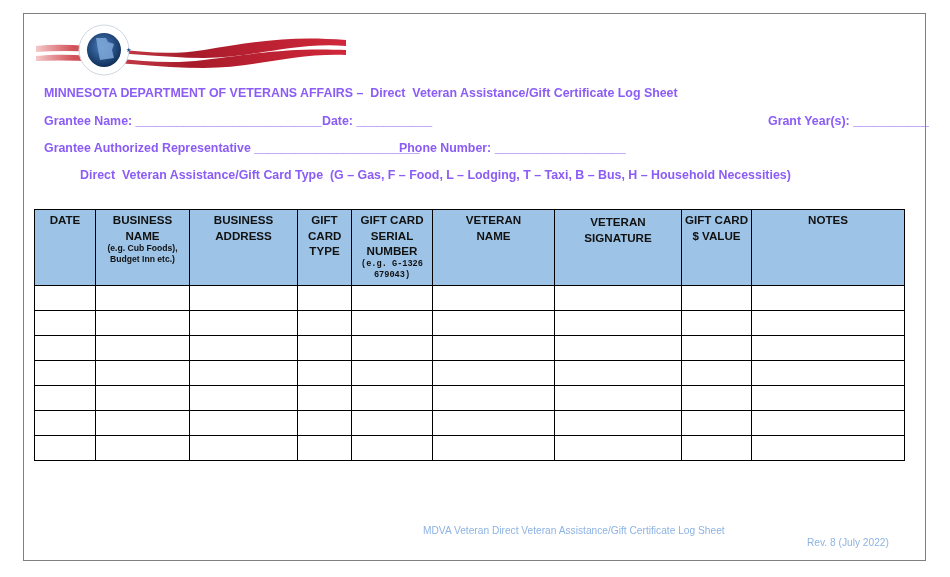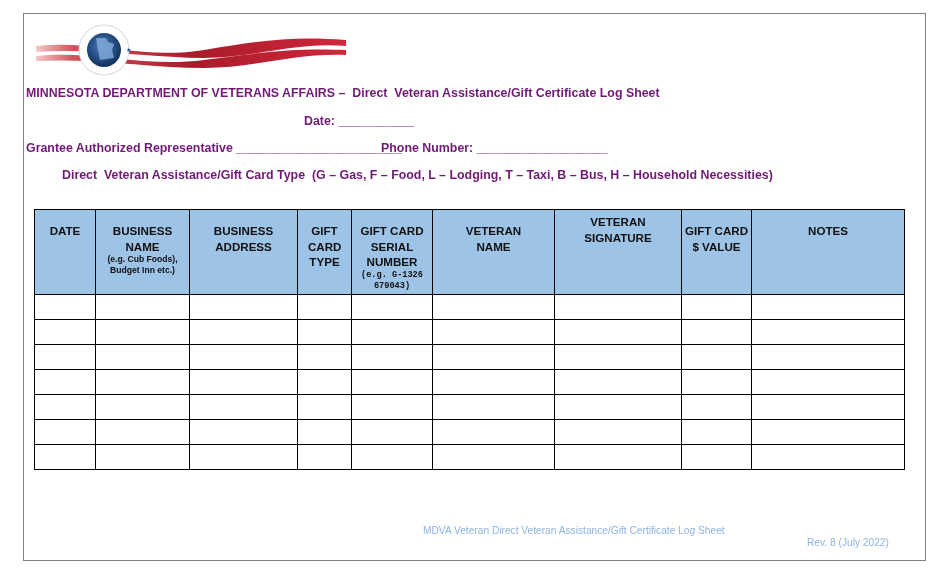--- a/index.html
+++ b/index.html
@@ -1,28 +1,28 @@
 <!DOCTYPE html>
 <html><head>
 <meta charset="utf-8">
 <style>
   html, body { margin: 0; padding: 0; background: #ffffff; }
   body { width: 950px; height: 577px; position: relative; overflow: hidden; font-family: "Liberation Sans", sans-serif; }
   .page { position: absolute; left: 23px; top: 13px; width: 903px; height: 548px; border: 1px solid #7f7f7f; box-sizing: border-box; background: #fff; }
   .banner { position: absolute; left: 34px; top: 20px; width: 312px; height: 58px; }
-  .line { position: absolute; left: 26px; font-size: 12.4px; font-weight: bold; color: #701a75; white-space: pre; }
+  .line { position: absolute; left: 44px; font-size: 12.4px; font-weight: bold; color: #8b5cf6; white-space: pre; }
   .l1 { top: 86px; }
   .l2 { top: 114px; width: 874px; }
   .l3 { top: 141px; }
   .l4 { top: 168px; margin-left: 36px; }
   .l2 span { position: absolute; top: 0; white-space: pre; }
   .l3 span { position: absolute; top: 0; white-space: pre; }
   table.log { position: absolute; left: 34px; top: 209px; border-collapse: collapse; table-layout: fixed; width: 870px; }
   table.log th, table.log td { border: 1.6px solid #000; padding: 0; }
-  table.log th { background: #9dc3e6; vertical-align: top; font-size: 11.6px; font-weight: bold; color: #111; text-align: center; line-height: 15.5px; padding-top: 13px; height: 71px; }
+  table.log th { background: #9dc3e6; vertical-align: top; font-size: 11.6px; font-weight: bold; color: #111; text-align: center; line-height: 15.5px; padding-top: 2px; height: 71px; }
   table.log th .sub { display: block; font-size: 8.6px; line-height: 11px; }
   table.log td { height: 24px; }
   .total { font-size: 15px; font-family: "Liberation Sans", sans-serif; padding-left: 10px !important; color: #111; }
   .footer { position: absolute; top: 525px; font-size: 10.2px; color: #8db3e2; white-space: pre; }
   .f1 { left: 393px; padding-left: 30px; }
   .f2 { left: 807px; margin-top: 12px; }
 </style>
 </head>
 <body>
 
@@ -46,21 +46,23 @@
   <circle cx="70" cy="30" r="25" fill="#fff" stroke="#cfd6e2" stroke-width="1"></circle>
   <circle cx="70" cy="30" r="17" fill="url(#seal)"></circle>
   <path d="M62 18 L72 18 L74 22 L80 24 L78 30 L80 38 L66 40 L64 30 Z" fill="#7fa8d8" opacity="0.85"></path>
   <text x="52" y="32" font-size="6" fill="#1d4e89">★</text>
   <text x="92" y="32" font-size="6" fill="#1d4e89">★</text>
 </svg>
 
 <div class="line l1">MINNESOTA DEPARTMENT OF VETERANS AFFAIRS –  Direct  Veteran Assistance/Gift Certificate Log Sheet</div>
 
 <div class="line l2">
+  <span style="left:0px"><span style="position:static">Grantee Name:</span> <span style="position:static">___________________________</span></span>
   <span style="left:278px"><span style="position:static">Date:</span> <span style="position:static">___________</span></span>
+  <span style="left:724px"><span style="position:static">Grant Year(s):</span> <span style="position:static">___________</span></span>
 </div>
 
 <div class="line l3">
   <span style="left:0px"><span style="position:static">Grantee Authorized Representative</span> <span style="position:static">________________________</span></span>
   <span style="left:355px"><span style="position:static">Phone Number:</span> <span style="position:static">___________________</span></span>
 </div>
 
 <div class="line l4">Direct  Veteran Assistance/Gift Card Type  (G – Gas, F – Food, L – Lodging, T – Taxi, B – Bus, H – Household Necessities)</div>
 
 <table class="log">

